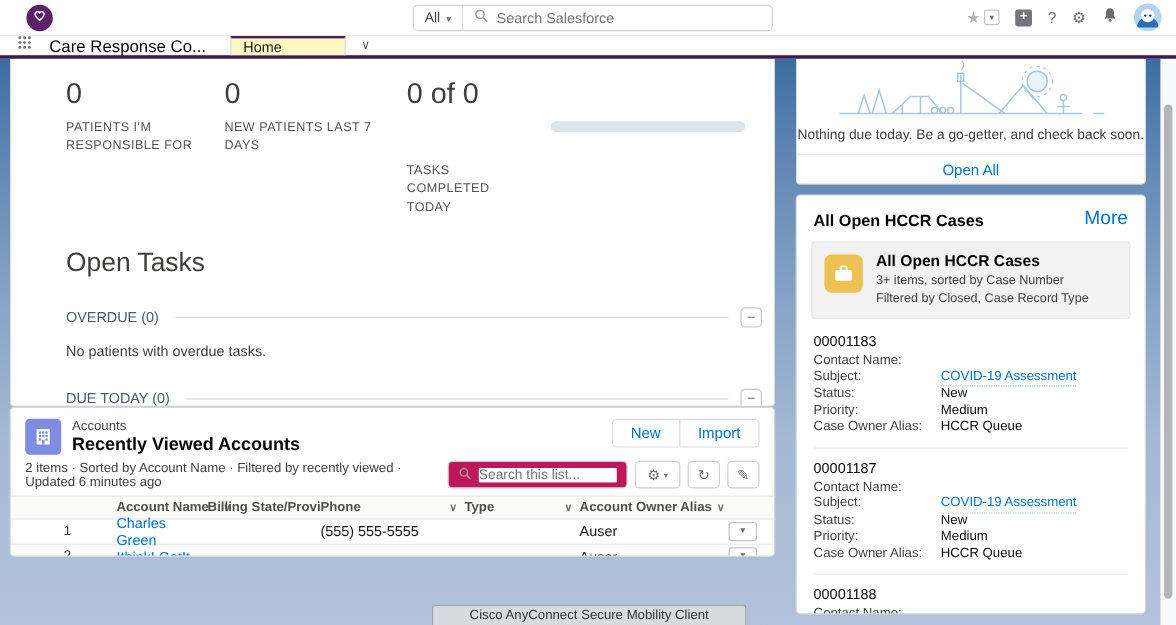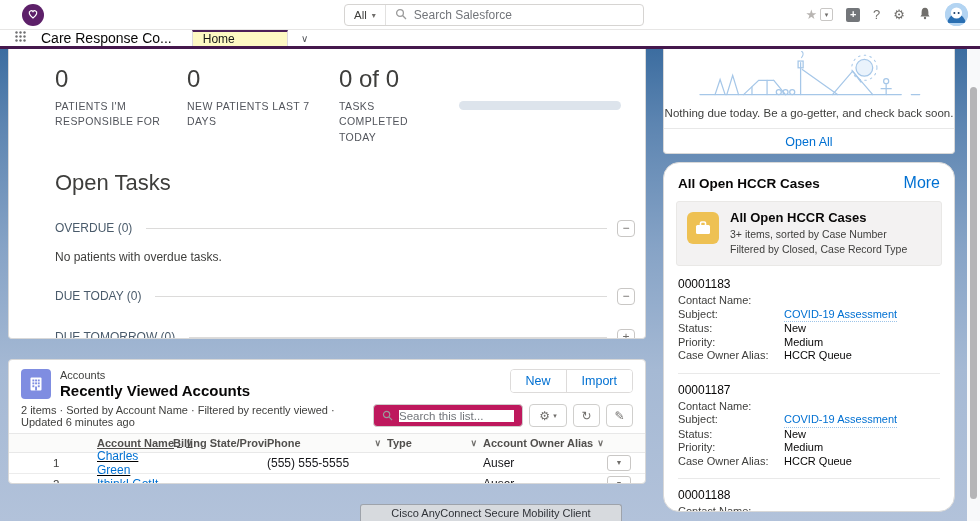--- a/index.html
+++ b/index.html
@@ -35,34 +35,34 @@
     background:linear-gradient(180deg,#3c6da0 0%,#5d85b1 16%,#86a3c6 42%,#a5b9d4 68%,#b2c2da 100%); }
   .left-col { width:638px; display:flex; flex-direction:column; }
   .right-col { width:292px; margin-left:17px; display:flex; flex-direction:column; }
   .card { background:#fff; border:1px solid #d8d8d8; border-radius:4px; }
   .cut-top { border-top:none; border-radius:0 0 4px 4px; }
 
   
   .card-a { height:290px; overflow:hidden; }
   .metrics { display:flex; padding:16px 14px 0 46px; }
   .metric { display:flex; flex-direction:column; }
-  .m1 { width:132px; } .m2 { width:152px; } .m3 { width:96px; }
+  .m1 { width:132px; } .m2 { width:152px; } .m3 { width:96px;gap:36px; }
   .metric-value { font-size:24px; font-weight:300; color:#3e3e3c; line-height:1.15; }
   .metric-label { margin-top:6px; font-size:10.5px; letter-spacing:.4px; color:#52555c; line-height:1.5; }
   .progress-pill { flex:1; height:9px; margin:36px 10px 0 24px; border-radius:5px; background:#dde4ec; }
   .ot-title { margin:24px 0 12px 46px; font-size:22px; font-weight:300; color:#3e3e3c; }
   .ot-section { padding:0 10px 0 46px; }
   .ot-head { display:flex; align-items:center; margin-top:24px; }
   .ot-label { font-size:12px; color:#4a5b6b; white-space:nowrap; }
   .ot-line { flex:1; height:1px; background:#dcdbda; margin:0 10px 0 14px; }
   .ot-toggle { width:18px; height:17px; border:1px solid #c9c7c5; border-radius:4px; background:#fff; color:#706e6b; font-size:12px; line-height:1; display:flex; align-items:center; justify-content:center; cursor:pointer; }
   .ot-empty { margin:13px 0 14px 0; font-size:12px; color:#3e3e3c; min-height:1px; }
 
   
-  .card-b { margin-top:20px; height:125px; overflow:hidden; }
+  .card-b { margin-top:0; height:125px; overflow:hidden; }
   .acc-header { display:flex; align-items:flex-start; padding:9px 12px 0 12px; }
   .obj-icon { width:30px; height:30px; border-radius:4px; background:#7f8de1; display:flex; align-items:center; justify-content:center; flex:none; }
   .acc-titles { margin-left:9px; }
   .acc-entity { font-size:11px; color:#3e3e3c; line-height:1.2; }
   .acc-title { font-size:15px; font-weight:bold; color:#080707; line-height:1.25; }
   .btn-group { margin-left:auto; display:flex; border:1px solid #dddbda; border-radius:4px; overflow:hidden; }
   .btn { padding:4px 15px; font-size:12.5px; color:#0070d2; background:#fff; border:none; cursor:pointer; font-family:"Liberation Sans", sans-serif; }
   .btn + .btn { border-left:1px solid #dddbda; }
   .acc-toolbar { display:flex; align-items:center; padding:3px 12px 5px 12px; }
   .acc-meta { font-size:11px; color:#3e3e3c; }
@@ -72,37 +72,37 @@
   .list-search input::placeholder { color:#72757a; }
   .tool-btn { height:23px; border:1px solid #d0cfcd; border-radius:4px; background:#fff; color:#706e6b; display:flex; align-items:center; justify-content:center; gap:3px; font-size:12px; cursor:pointer; }
   .tb-gear { width:38px; } .tb-sq { width:27px; }
   .tiny-caret { font-size:7px; color:#706e6b; }
 
   
   .tbl { width:100%; font-size:12px; }
   .tbl-head { display:flex; background:#fbfbfa; border-top:1px solid #e8e8e8; border-bottom:1px solid #e8e8e8; height:20px; align-items:center; font-weight:bold; font-size:11px; color:#514f4d; }
   .tbl-row { display:flex; height:21px; align-items:center; border-bottom:1px solid #ececec; }
   .c-num { width:88px; padding-left:44px; color:#3e3e3c; font-size:11.5px; }
-  .c-name { width:76px;text-decoration:underline; } .c-bill { width:94px; } .c-phone { width:120px; } .c-type { width:96px; } .c-owner { width:100px; } .c-menu { width:62px; display:flex; justify-content:flex-end; padding-right:14px; }
+  .c-name { width:76px; } .c-bill { width:94px; } .c-phone { width:120px; } .c-type { width:96px; } .c-owner { width:100px; } .c-menu { width:62px; display:flex; justify-content:flex-end; padding-right:14px; }
   .hcell { display:flex; align-items:center; white-space:nowrap; overflow:visible; cursor:pointer; }
   .hcell .chev { margin-left:auto; padding:0 6px 0 4px; font-size:9px; color:#706e6b; }
   .c-bill.hcell { overflow:hidden; }
   .sort-arrow { font-size:10px; color:#514f4d; margin-left:3px; }
   .cell-link { color:#0070d2; text-decoration:none; cursor:pointer; }
   .cell-val { color:#16161a; }
   .row-menu-btn { width:24px; height:16px; border:1px solid #c9c7c5; border-radius:3px; background:#fff; color:#706e6b; font-size:7px; display:flex; align-items:center; justify-content:center; cursor:pointer; }
 
   
   .card-r1 { height:105px; overflow:hidden; display:flex; flex-direction:column; }
   .illus { display:flex; justify-content:center; margin-top:2px; }
   .r1-text { text-align:center; font-size:11.5px; color:#3e3e3c; margin-top:4px; }
   .r1-divider { border-top:1px solid #e8e8e8; margin-top:9px; }
   .viewall { text-align:center; font-size:12.5px; color:#0070d2; padding:6px 0; cursor:pointer; }
 
-  .card-r2 { margin-top:8px; height:350px; overflow:hidden;border-radius:16px; }
+  .card-r2 { margin-top:8px; height:350px; overflow:hidden; }
   .r2-header { display:flex; align-items:center; padding:11px 14px 9px 14px; }
   .r2-title { font-size:13.5px; font-weight:bold; color:#080707; }
   .more-link { margin-left:auto; font-size:16px; color:#0070d2; cursor:pointer; }
   .graybox { margin:0 12px; background:#f3f2f2; border:1px solid #e9e8e6; border-radius:3px; padding:8px 10px; display:flex; gap:11px; }
   .case-icon { width:32px; height:32px; border-radius:6px; background:#eec153; display:flex; align-items:center; justify-content:center; flex:none; margin-top:2px; }
   .gb-title { font-size:13px; font-weight:bold; color:#080707; line-height:1.3; }
   .gb-meta { font-size:10.5px; color:#3e3e3c; line-height:1.45; }
   .cases { padding:2px 14px 0 14px; }
   .case-block { padding-top:9px; }
   .case-number { font-size:12px; color:#080707; margin-bottom:3px; }

